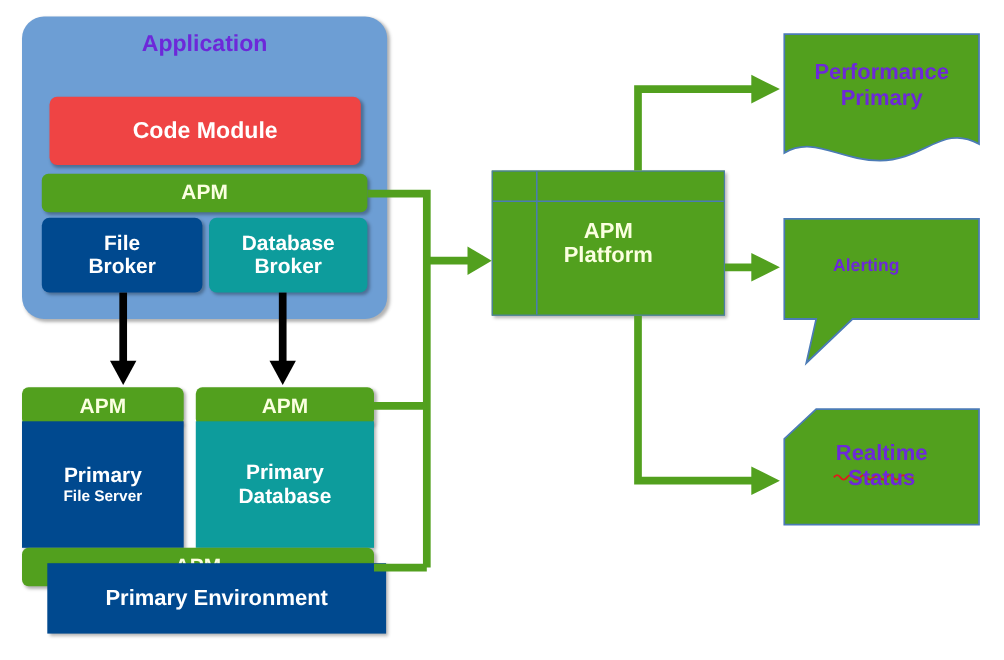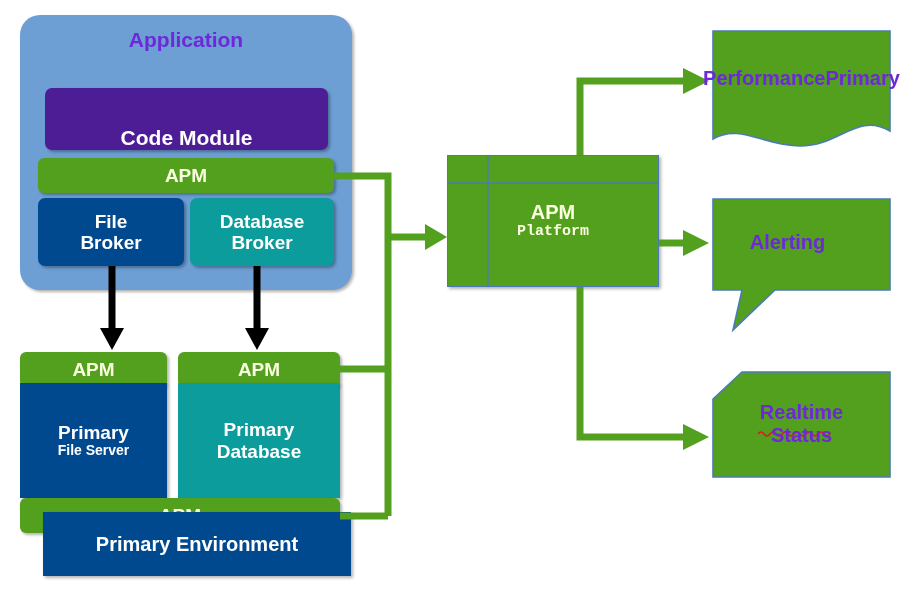--- a/index.html
+++ b/index.html
@@ -2,21 +2,21 @@
 <html><head>
 <meta charset="utf-8">
 <style>
   html,body{margin:0;padding:0;background:#ffffff;}
   body{width:913px;height:600px;overflow:hidden;font-family:"Liberation Sans",sans-serif;}
   #stage{position:relative;width:913px;height:600px;background:#fff;}
   .box{position:absolute;box-sizing:border-box;display:flex;align-items:center;justify-content:center;
        text-align:center;color:#ffffff;font-weight:bold;line-height:1.12;}
   .shadow{box-shadow:2px 2px 3px rgba(0,0,0,0.30);}
   .app-panel{background:#6d9ed4;border-radius:20px;}
-  .code-module{background:#4c1d95;border-radius:7px;align-items:flex-end;}
+  .code-module{background:#ef4444;border-radius:7px;}
   .apm{background:#52a01e;border-radius:6px;color:#fbffe0;}
   .apm-sq{background:#52a01e;color:#fbffe0;border-radius:0;}
   .navy{background:#00498f;align-items:center;}
   .teal{background:#0d9c9c;}
   .rnd{border-radius:7px;}
   svg.overlay{position:absolute;left:0;top:0;width:913px;height:600px;}
   .shp-label{position:absolute;display:flex;align-items:center;justify-content:center;
       text-align:center;color:#6d28d9;font-weight:bold;line-height:1.15;pointer-events:none;}
 </style>
 </head>
@@ -64,21 +64,21 @@
 
   <div class="box apm shadow" style="left:20px;top:498px;width:320px;height:35px;">
     <span style="font-size:19px;">APM</span>
   </div>
   <div class="box navy shadow" style="left:20px;top:512px;width:308px;height:64px;margin-left:23px;">
     <span style="font-size:20px;">Primary Environment</span>
   </div>
 
   <div class="box apm-sq shadow" style="left:447px;top:155px;width:212px;height:132px;border:1px solid #4b7bb5;flex-direction:column;">
     <span style="font-size:20px;">APM</span>
-    <span style="font-size:15px;font-family:Liberation Mono, monospace;">Platform</span>
+    <span style="font-size:20px;">Platform</span>
   </div>
 
   <svg class="overlay" viewBox="0 0 913 600" xmlns="http://www.w3.org/2000/svg">
 
     <g>
       <line x1="488" y1="156" x2="488" y2="286" stroke="#4b7bb5" stroke-width="1.4"></line>
       <line x1="448" y1="183" x2="658" y2="183" stroke="#4b7bb5" stroke-width="1.4"></line>
     </g>
 
     <g fill="none" stroke="#52a01e" stroke-width="7">
@@ -113,26 +113,26 @@
       <path d="M713,199 L890,199 L890,290 L775,290 L733,330 L742,290 L713,290 Z" fill="#52a01e" stroke="#4b7bb5" stroke-width="1.6"></path>
     </g>
 
     <g>
       <path d="M742,372 L890,372 L890,477 L713,477 L713,399 Z" fill="#52a01e" stroke="#4b7bb5" stroke-width="1.6"></path>
     </g>
 
     <path fill="none" stroke="#e01b1b" stroke-width="1.6" d="M758,434 q3,-4 6,0 t6,0 t6,0 t6,0 t6,0 t6,0 t6,0 t6,0 t6,0 t6,0 t6,0 t6,0"></path>
   </svg>
 
-  <div class="shp-label" style="left:713px;top:50px;width:177px;height:56px;flex-direction:row;font-size:20px;">
+  <div class="shp-label" style="left:713px;top:50px;width:177px;height:56px;flex-direction:column;font-size:20px;">
     <span>Performance</span>
     <span>Primary</span>
   </div>
 
-  <div class="shp-label" style="left:713px;top:226px;width:149px;height:32px;font-size:20px;">
+  <div class="shp-label" style="left:713px;top:226px;width:149px;height:32px;font-size:16px;">
     <span>Alerting</span>
   </div>
 
   <div class="shp-label" style="left:713px;top:396px;width:177px;height:56px;flex-direction:column;font-size:20px;">
     <span>Realtime</span>
     <span>Status</span>
   </div>
 
 </div>
 

